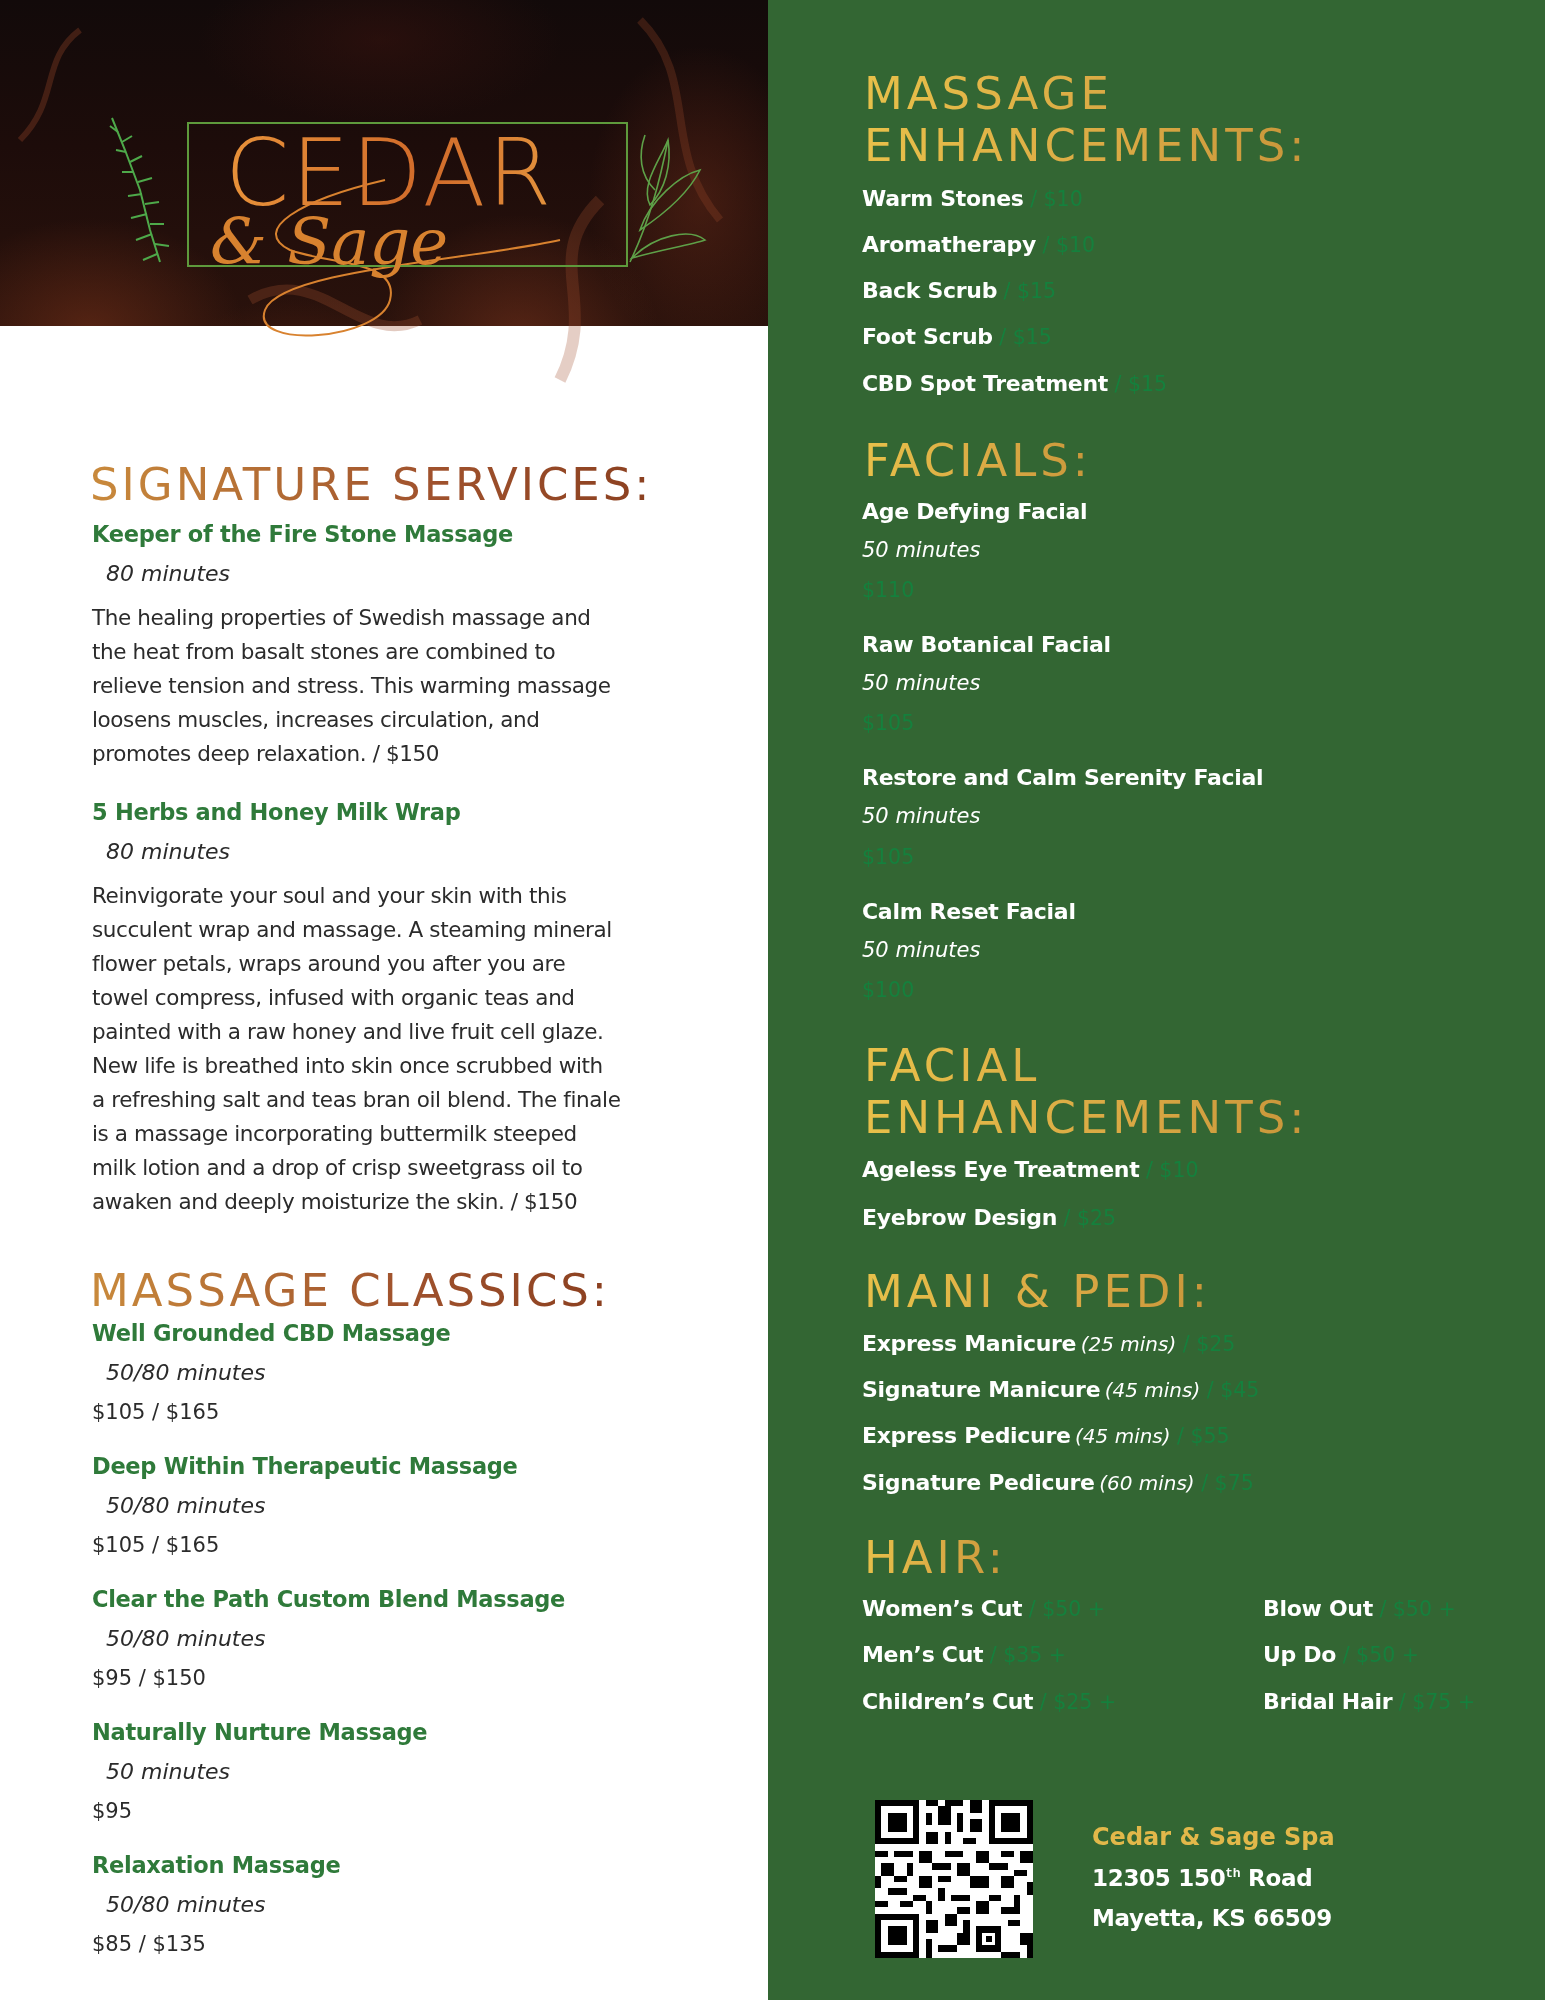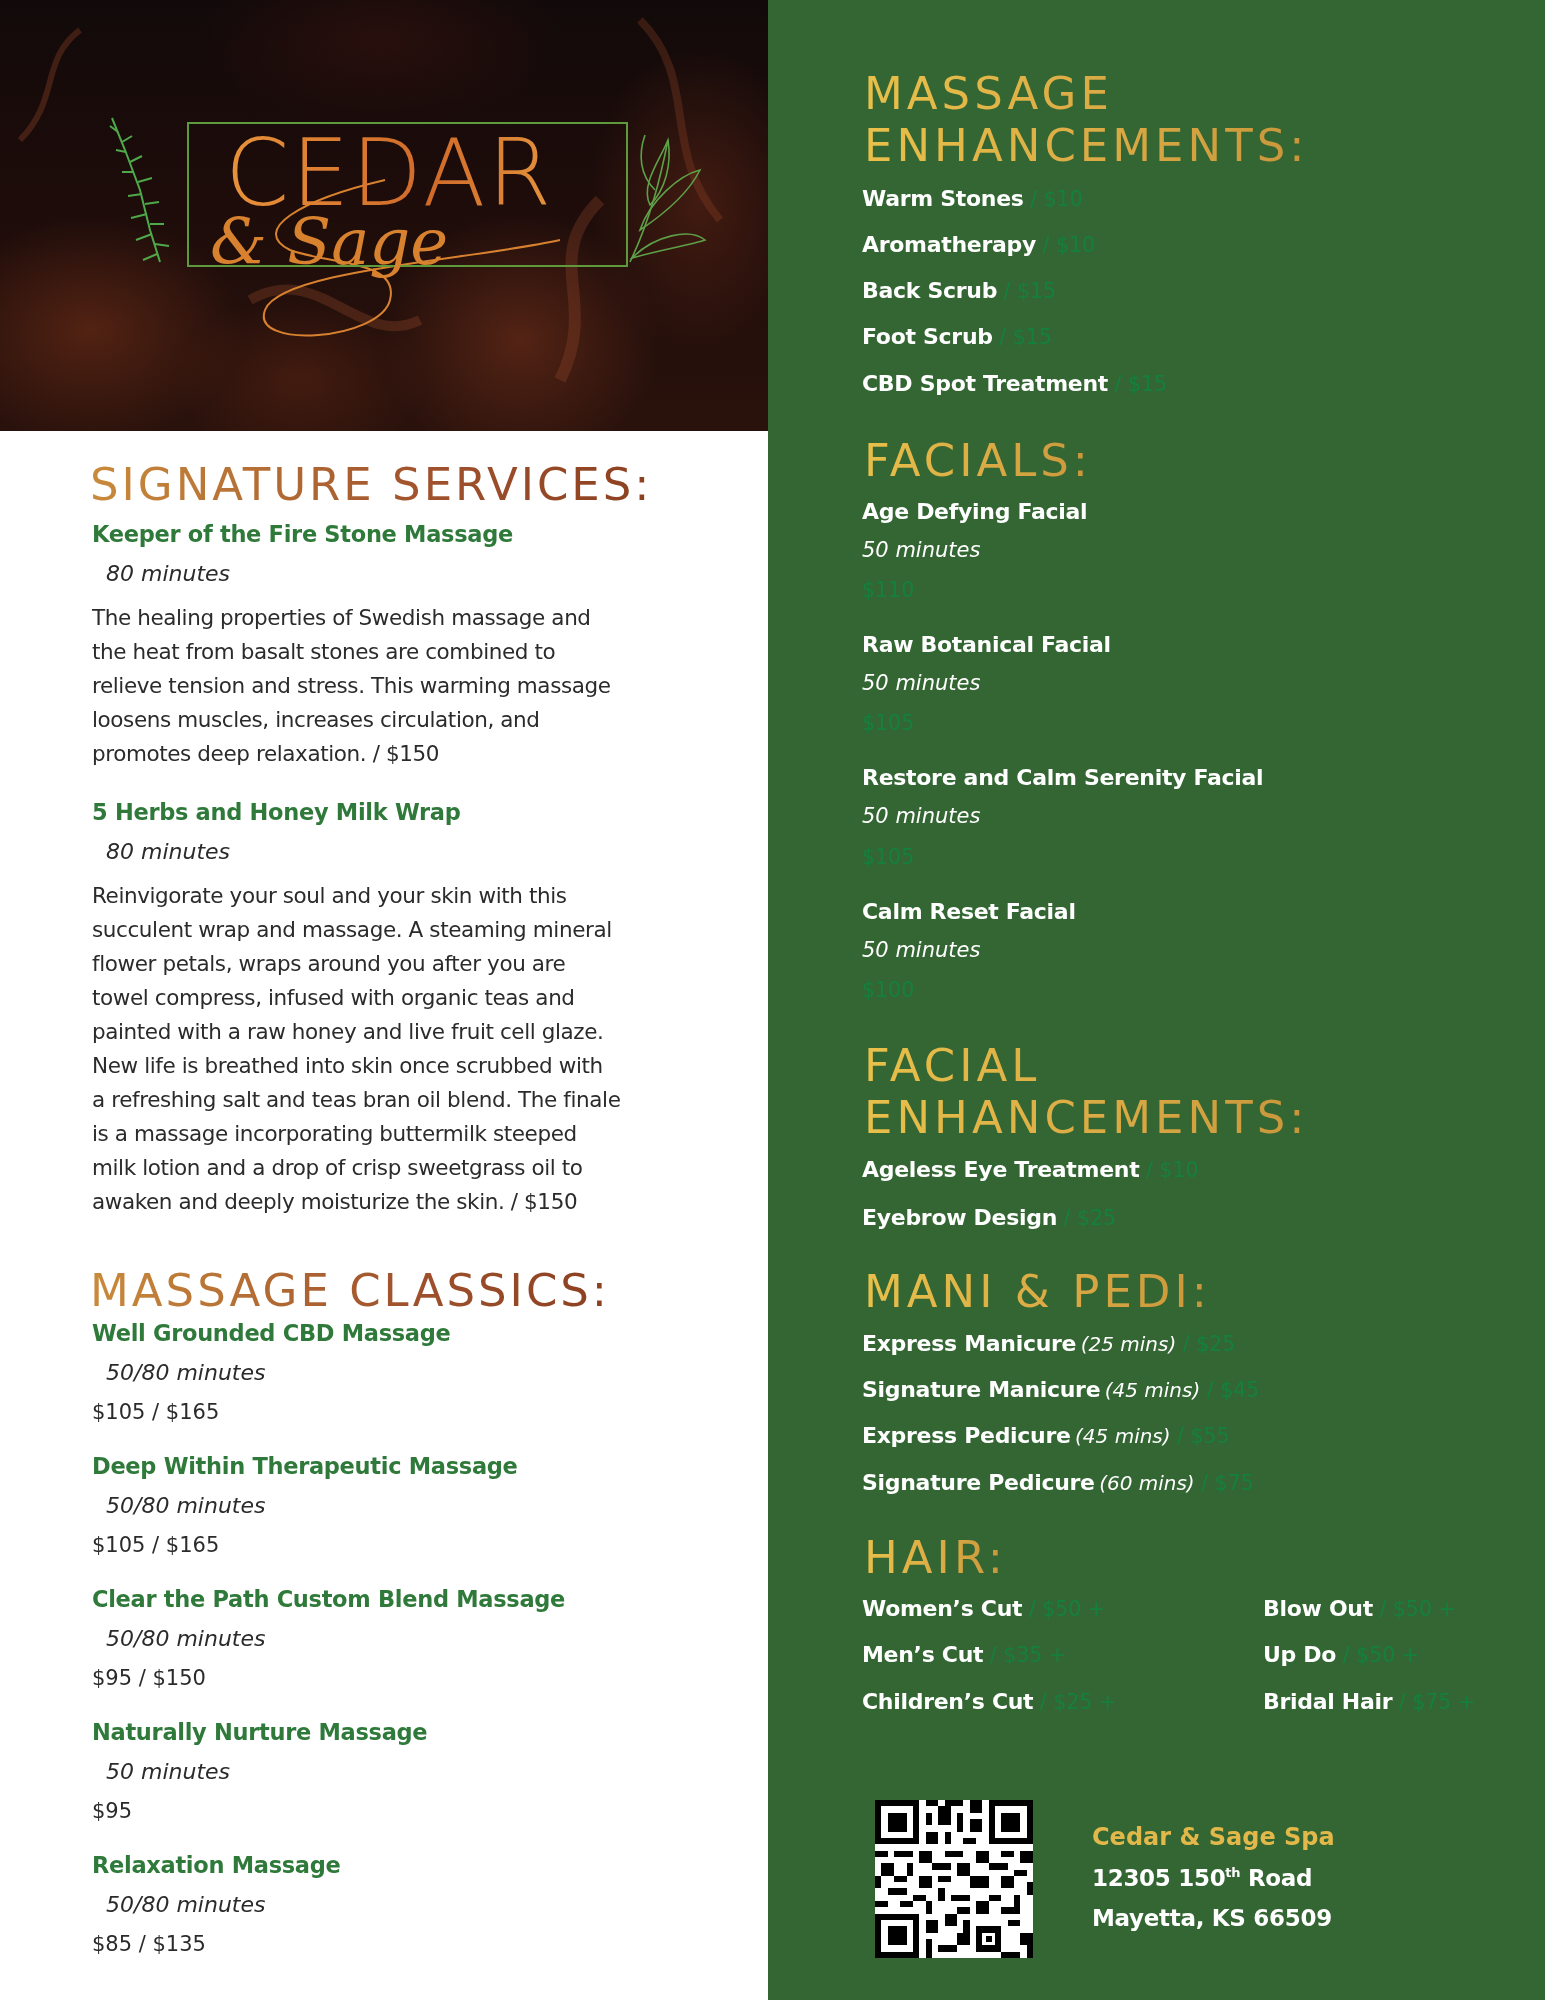--- a/index.html
+++ b/index.html
@@ -5,21 +5,21 @@
   html, body { margin: 0; padding: 0; }
   body {
     width: 1545px; height: 2000px; position: relative; overflow: hidden;
     background: #ffffff;
     font-family: "Liberation Sans", "DejaVu Sans", sans-serif;
   }
   .left-col { position: absolute; left: 0; top: 0; width: 768px; height: 2000px; background: #ffffff; }
   .right-col { position: absolute; left: 768px; top: 0; width: 777px; height: 2000px; background: #336633; }
 
   .hero {
-    position: absolute; left: 0; top: 0; width: 768px; height: 431px;
+    position: absolute; left: 0; top: 0; width: 768px; height: 326px;
     background:
       radial-gradient(ellipse 220px 160px at 90px 330px, rgba(120,50,25,0.55), transparent 70%),
       radial-gradient(ellipse 200px 180px at 520px 340px, rgba(130,55,30,0.5), transparent 70%),
       radial-gradient(ellipse 160px 220px at 700px 200px, rgba(110,45,25,0.45), transparent 70%),
       radial-gradient(ellipse 180px 120px at 300px 380px, rgba(100,40,20,0.45), transparent 70%),
       radial-gradient(ellipse 260px 120px at 380px 40px, rgba(60,20,15,0.5), transparent 70%),
       linear-gradient(180deg, #120a0a 0%, #1d0c0a 45%, #2a120c 100%);
   }
   .logo-box {
     position: absolute; left: 187px; top: 122px; width: 437px; height: 141px;
@@ -73,21 +73,21 @@
   .abs { position: absolute; white-space: nowrap; }
 
   .r-name { font-family: "DejaVu Sans", sans-serif; font-weight: 700; font-size: 22px; color: #ffffff; letter-spacing: -0.3px; }
   .r-price { font-family: "DejaVu Sans", sans-serif; font-size: 20.5px; color: #15803d; }
   .r-dur { font-family: "DejaVu Sans", sans-serif; font-style: italic; font-size: 21px; color: #ffffff; }
   .r-mins { font-family: "DejaVu Sans", sans-serif; font-style: italic; font-size: 20px; color: #ffffff; }
 
   .qr { position: absolute; left: 875px; top: 1800px; width: 158px; height: 158px; background: #fff; }
   .contact-name { font-family: "DejaVu Sans", sans-serif; font-weight: 700; font-size: 24px; color: #e2b84a; }
   .contact-line { font-family: "DejaVu Sans", sans-serif; font-weight: 700; font-size: 23px; color: #ffffff; letter-spacing: -0.3px; }
-  sup { font-size: 13px; }
+  sup { font-size: 13px; font-family: Liberation Mono, monospace; }
 </style>
 </head>
 <body>
 
 <div class="left-col"></div>
 
 <div class="hero">
   <svg class="logo-svg" width="768" height="415">
 
     <path d="M20 140 C 60 100, 40 60, 80 30" stroke="rgba(150,70,40,0.35)" stroke-width="6" fill="none"></path>

